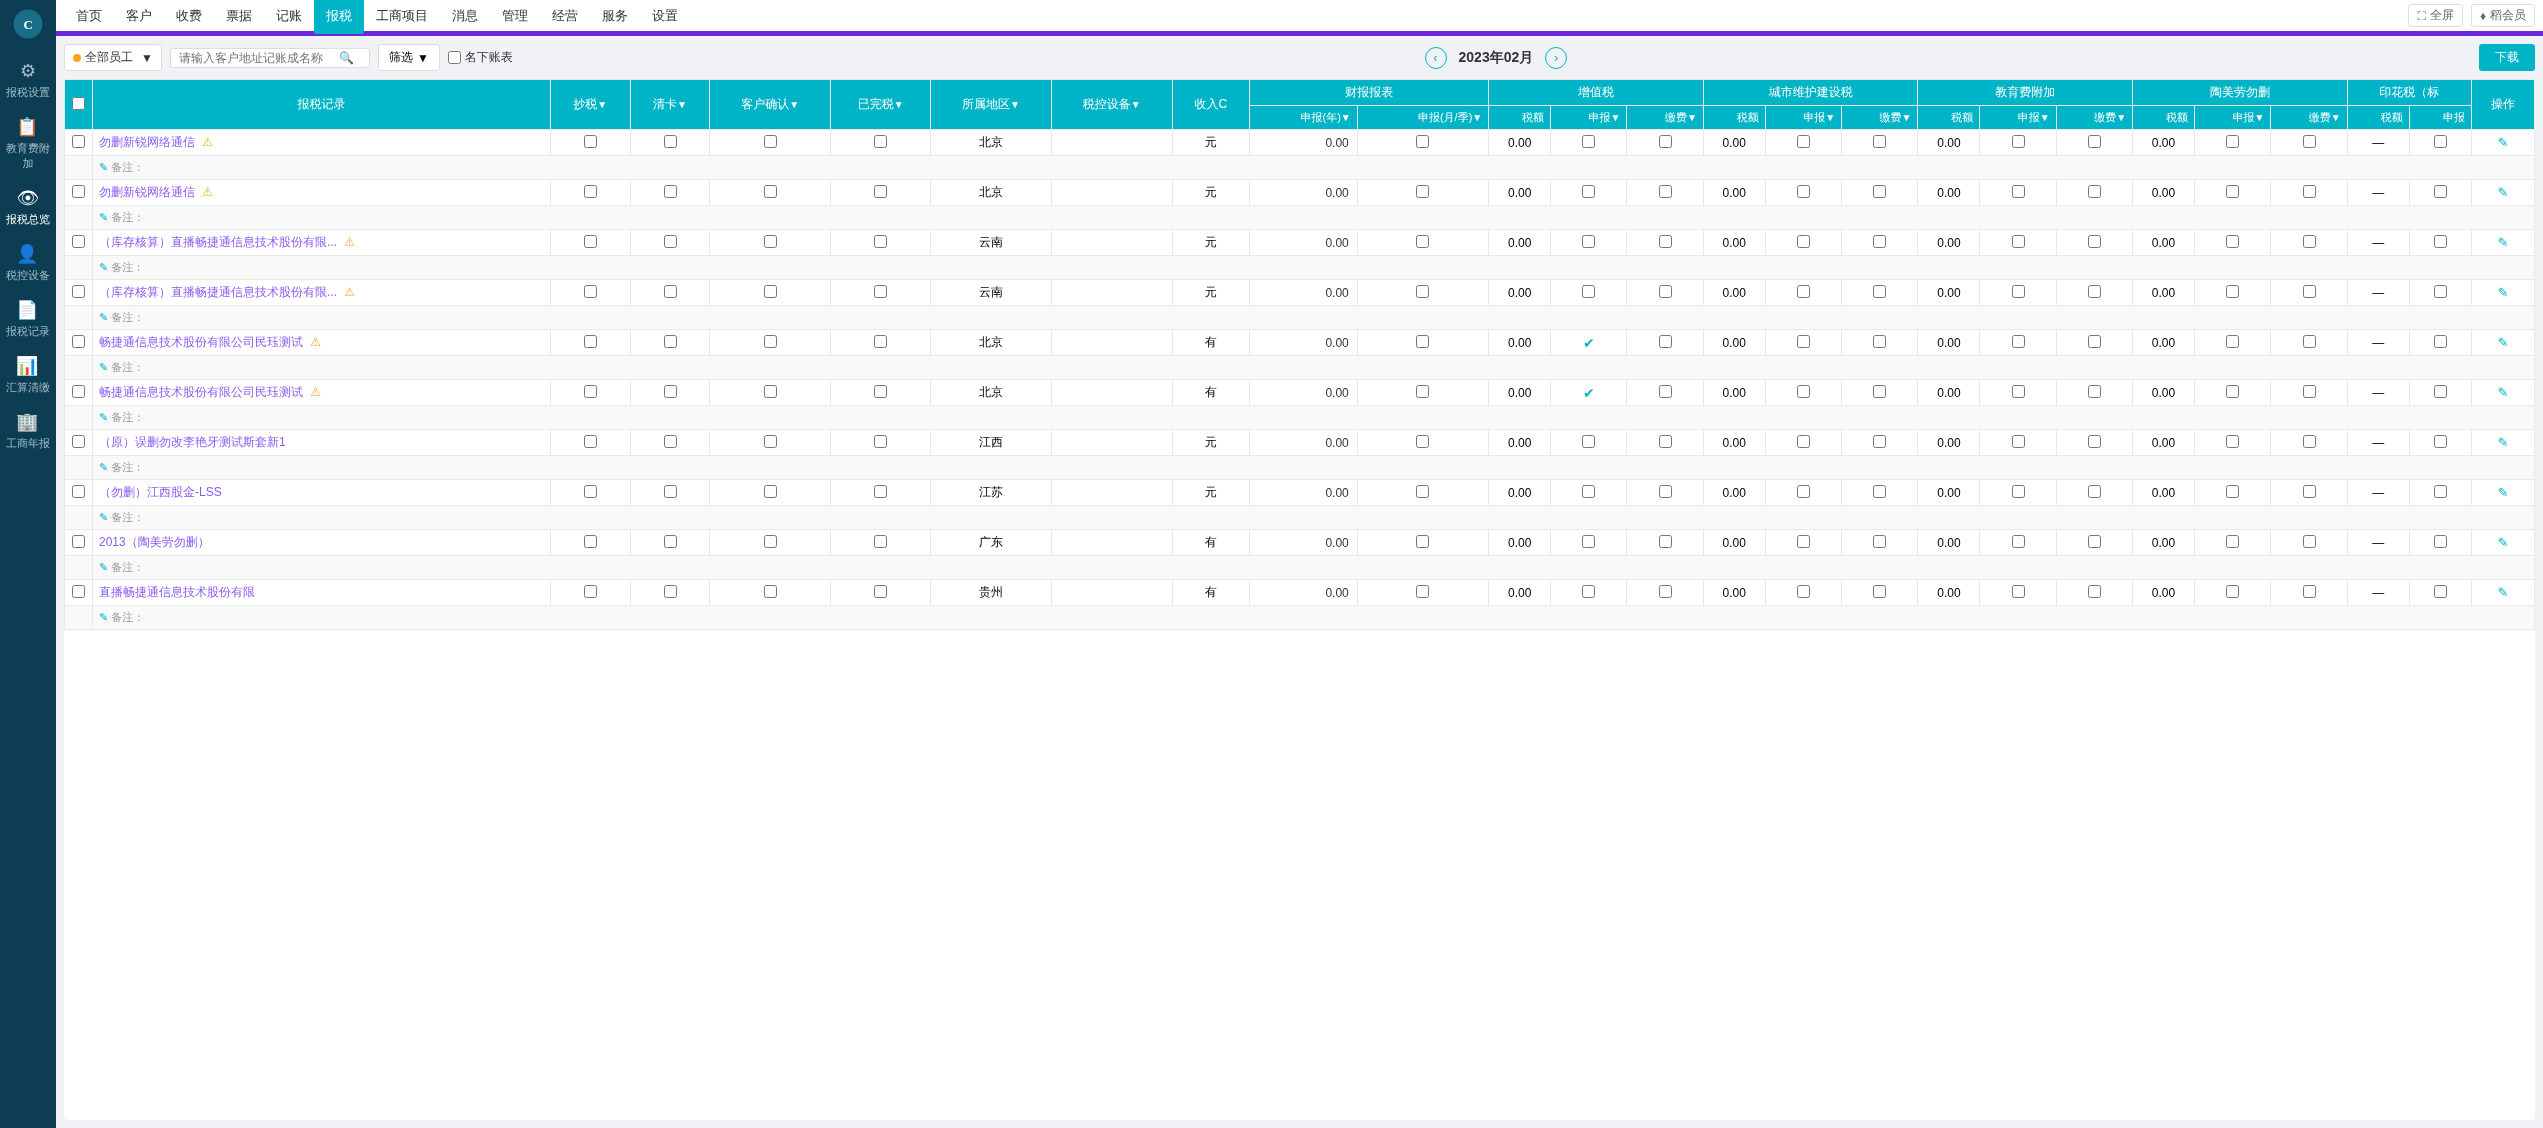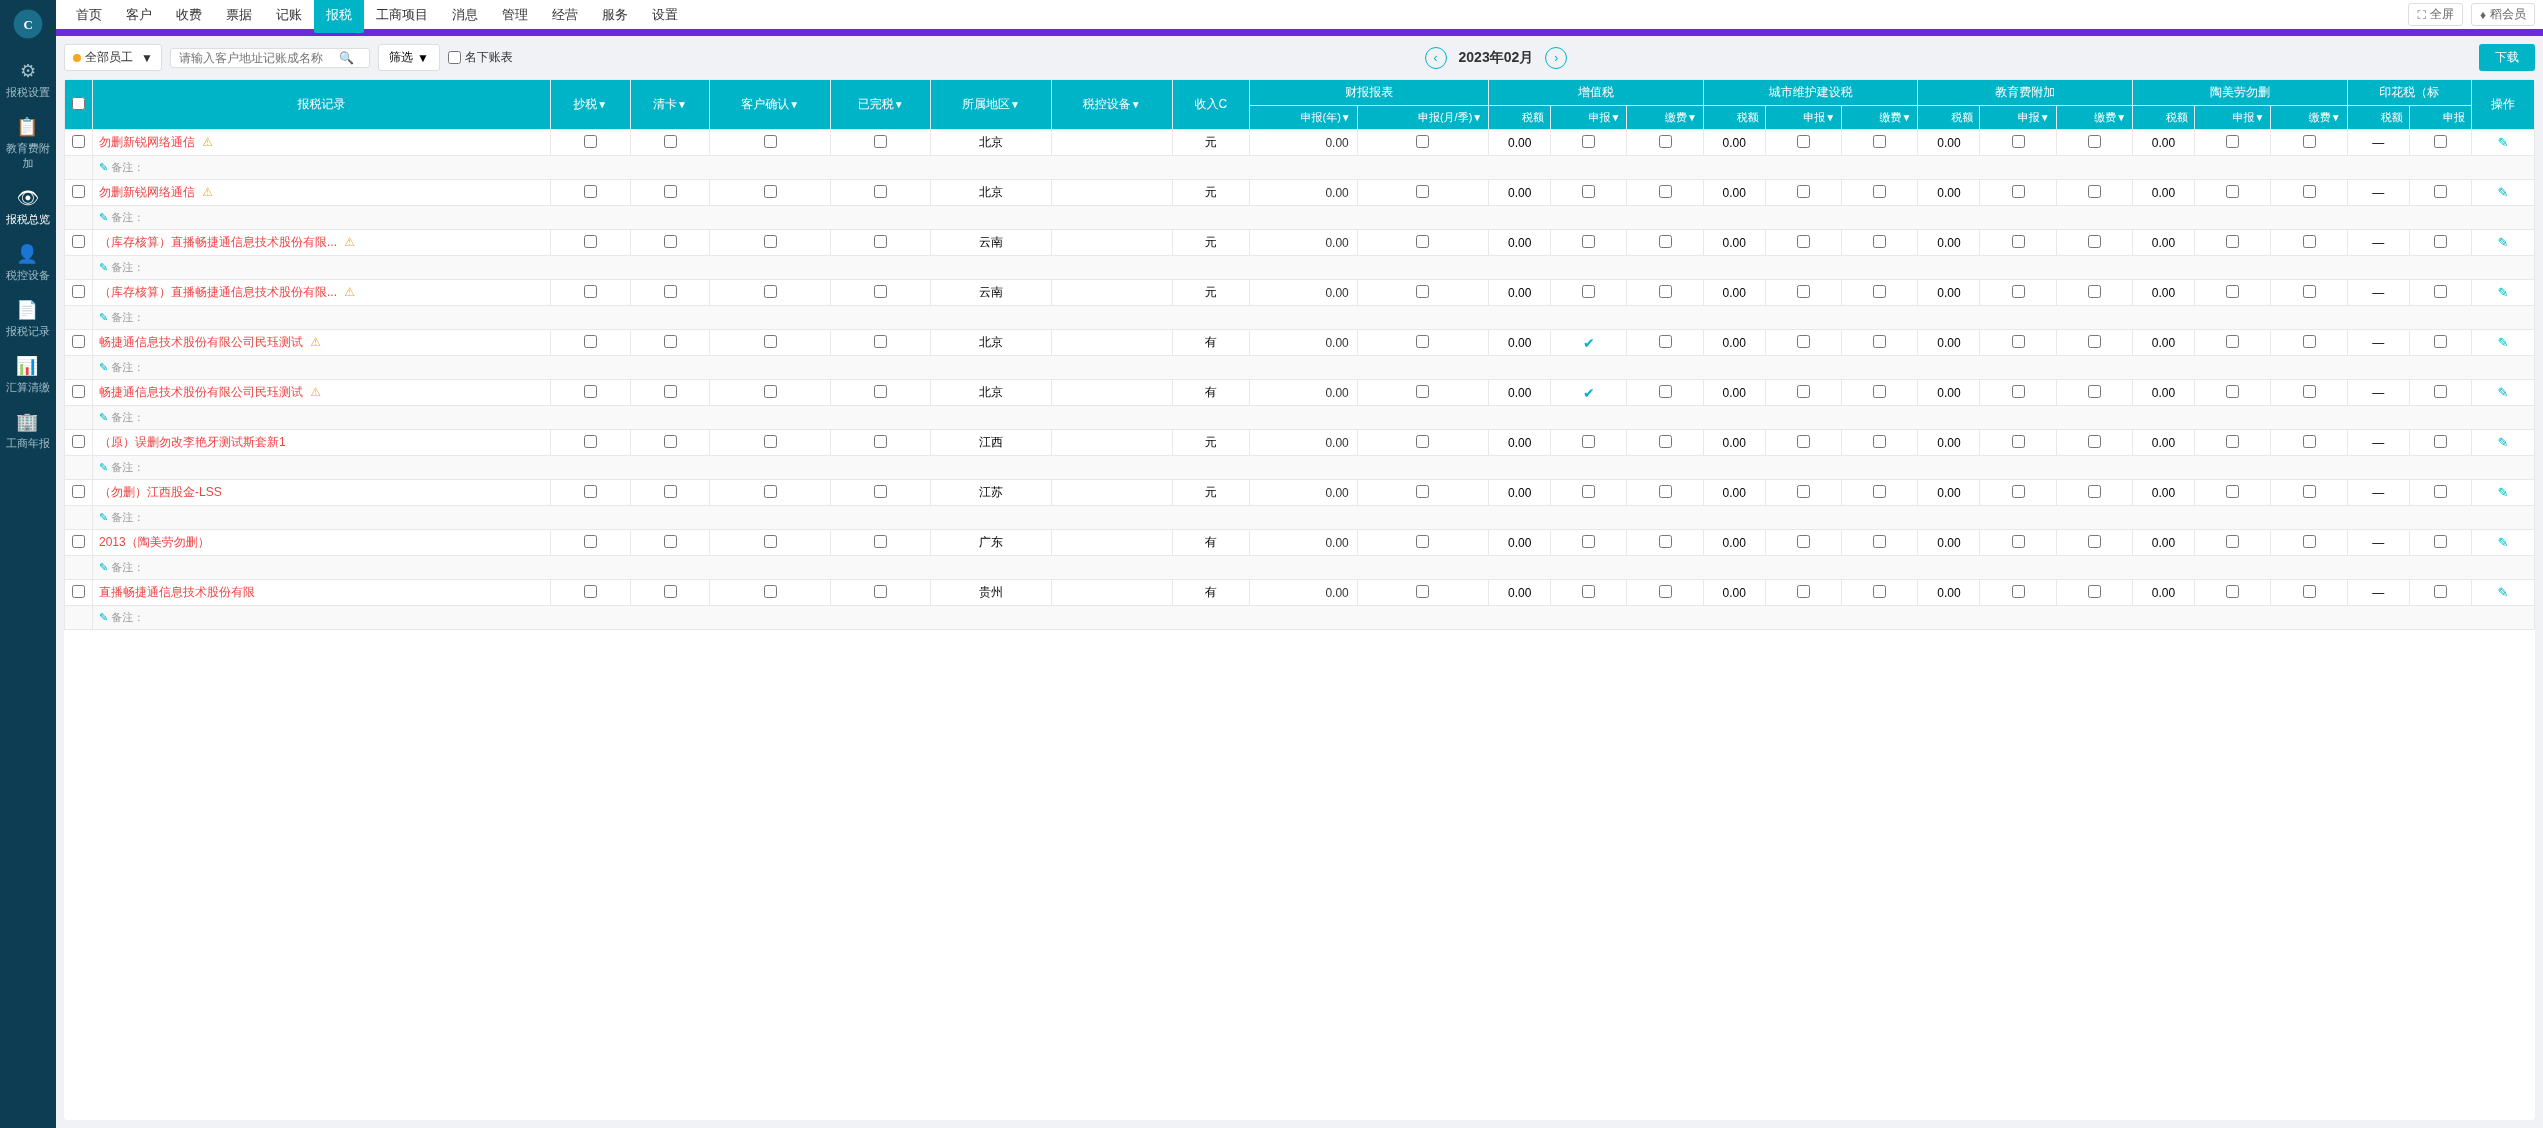--- a/index.html
+++ b/index.html
@@ -39,21 +39,21 @@
     .sidebar-item:hover, .sidebar-item.active { color: #fff; }
     .sidebar-item .icon { font-size: 18px; }
 
     
     .main-container { flex: 1; display: flex; flex-direction: column; overflow: hidden; }
     .top-nav {
       height: 36px;
       background: #fff;
       display: flex;
       align-items: center;
-      border-bottom: 7px solid #6d28d9;
+      border-bottom: 5px solid #6d28d9;
       padding: 0 8px;
       flex-shrink: 0;
     }
     .top-nav-item {
       padding: 0 12px;
       height: 36px;
       display: flex;
       align-items: center;
       cursor: pointer;
       color: #333;
@@ -127,21 +127,21 @@
 
     table { border-collapse: collapse; width: 100%; min-width: 1400px; font-size: 12px; }
     th, td { border: 1px solid #e8e8e8; padding: 4px 6px; white-space: nowrap; }
     thead th {
       background: #00b4c8; color: #fff; text-align: center;
       font-weight: normal; position: sticky; top: 0; z-index: 10;
     }
 
     tbody tr:nth-child(odd) td { background: #fff; }
     tbody tr:nth-child(even) td { background: #fafafa; }
-    .customer-name { color: #ef4444; cursor: pointer; max-width: 220px; overflow: hidden; text-overflow: ellipsis; }
+    .customer-name { color: #8b5cf6; cursor: pointer; max-width: 220px; overflow: hidden; text-overflow: ellipsis; }
     .warning-icon { color: #f5a623; margin-left: 4px; }
     .region-cell { text-align: center; }
     .income-cell { text-align: center; }
     .amount-cell { text-align: right; color: #333; padding-right: 8px; }
     .remark-cell { color: #999; font-size: 11px; }
 
     .checkbox-cell { text-align: center; }
     input[type="checkbox"] { width: 13px; height: 13px; cursor: pointer; accent-color: #00b4c8; }
 
     .edit-icon { color: #00b4c8; cursor: pointer; font-size: 13px; }

